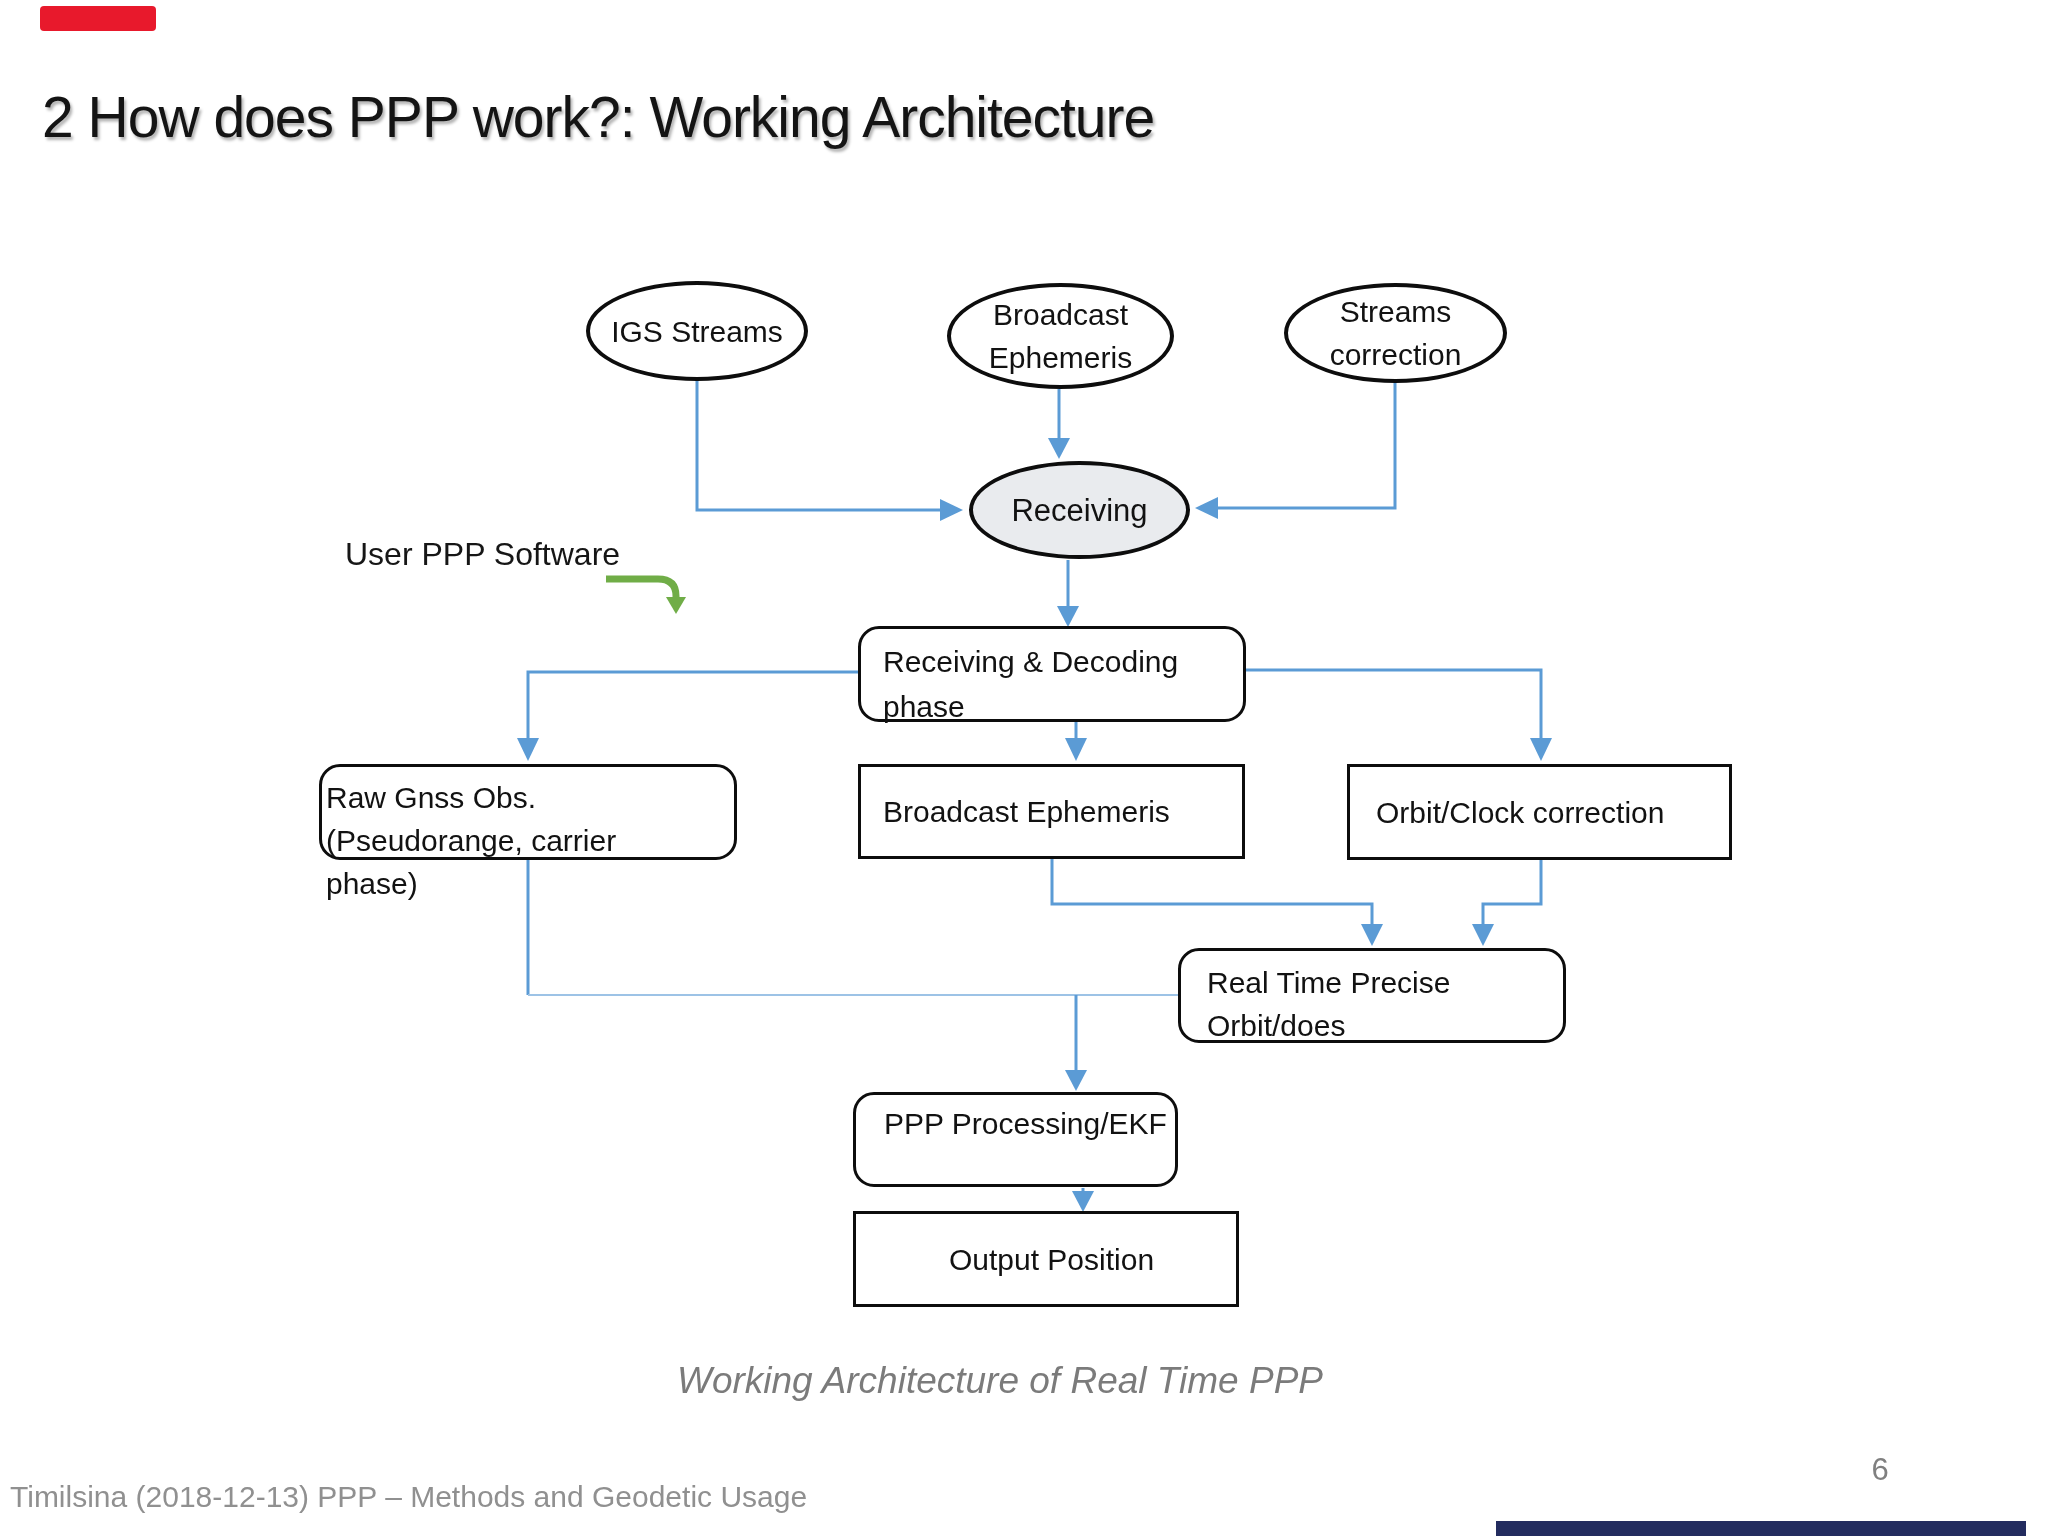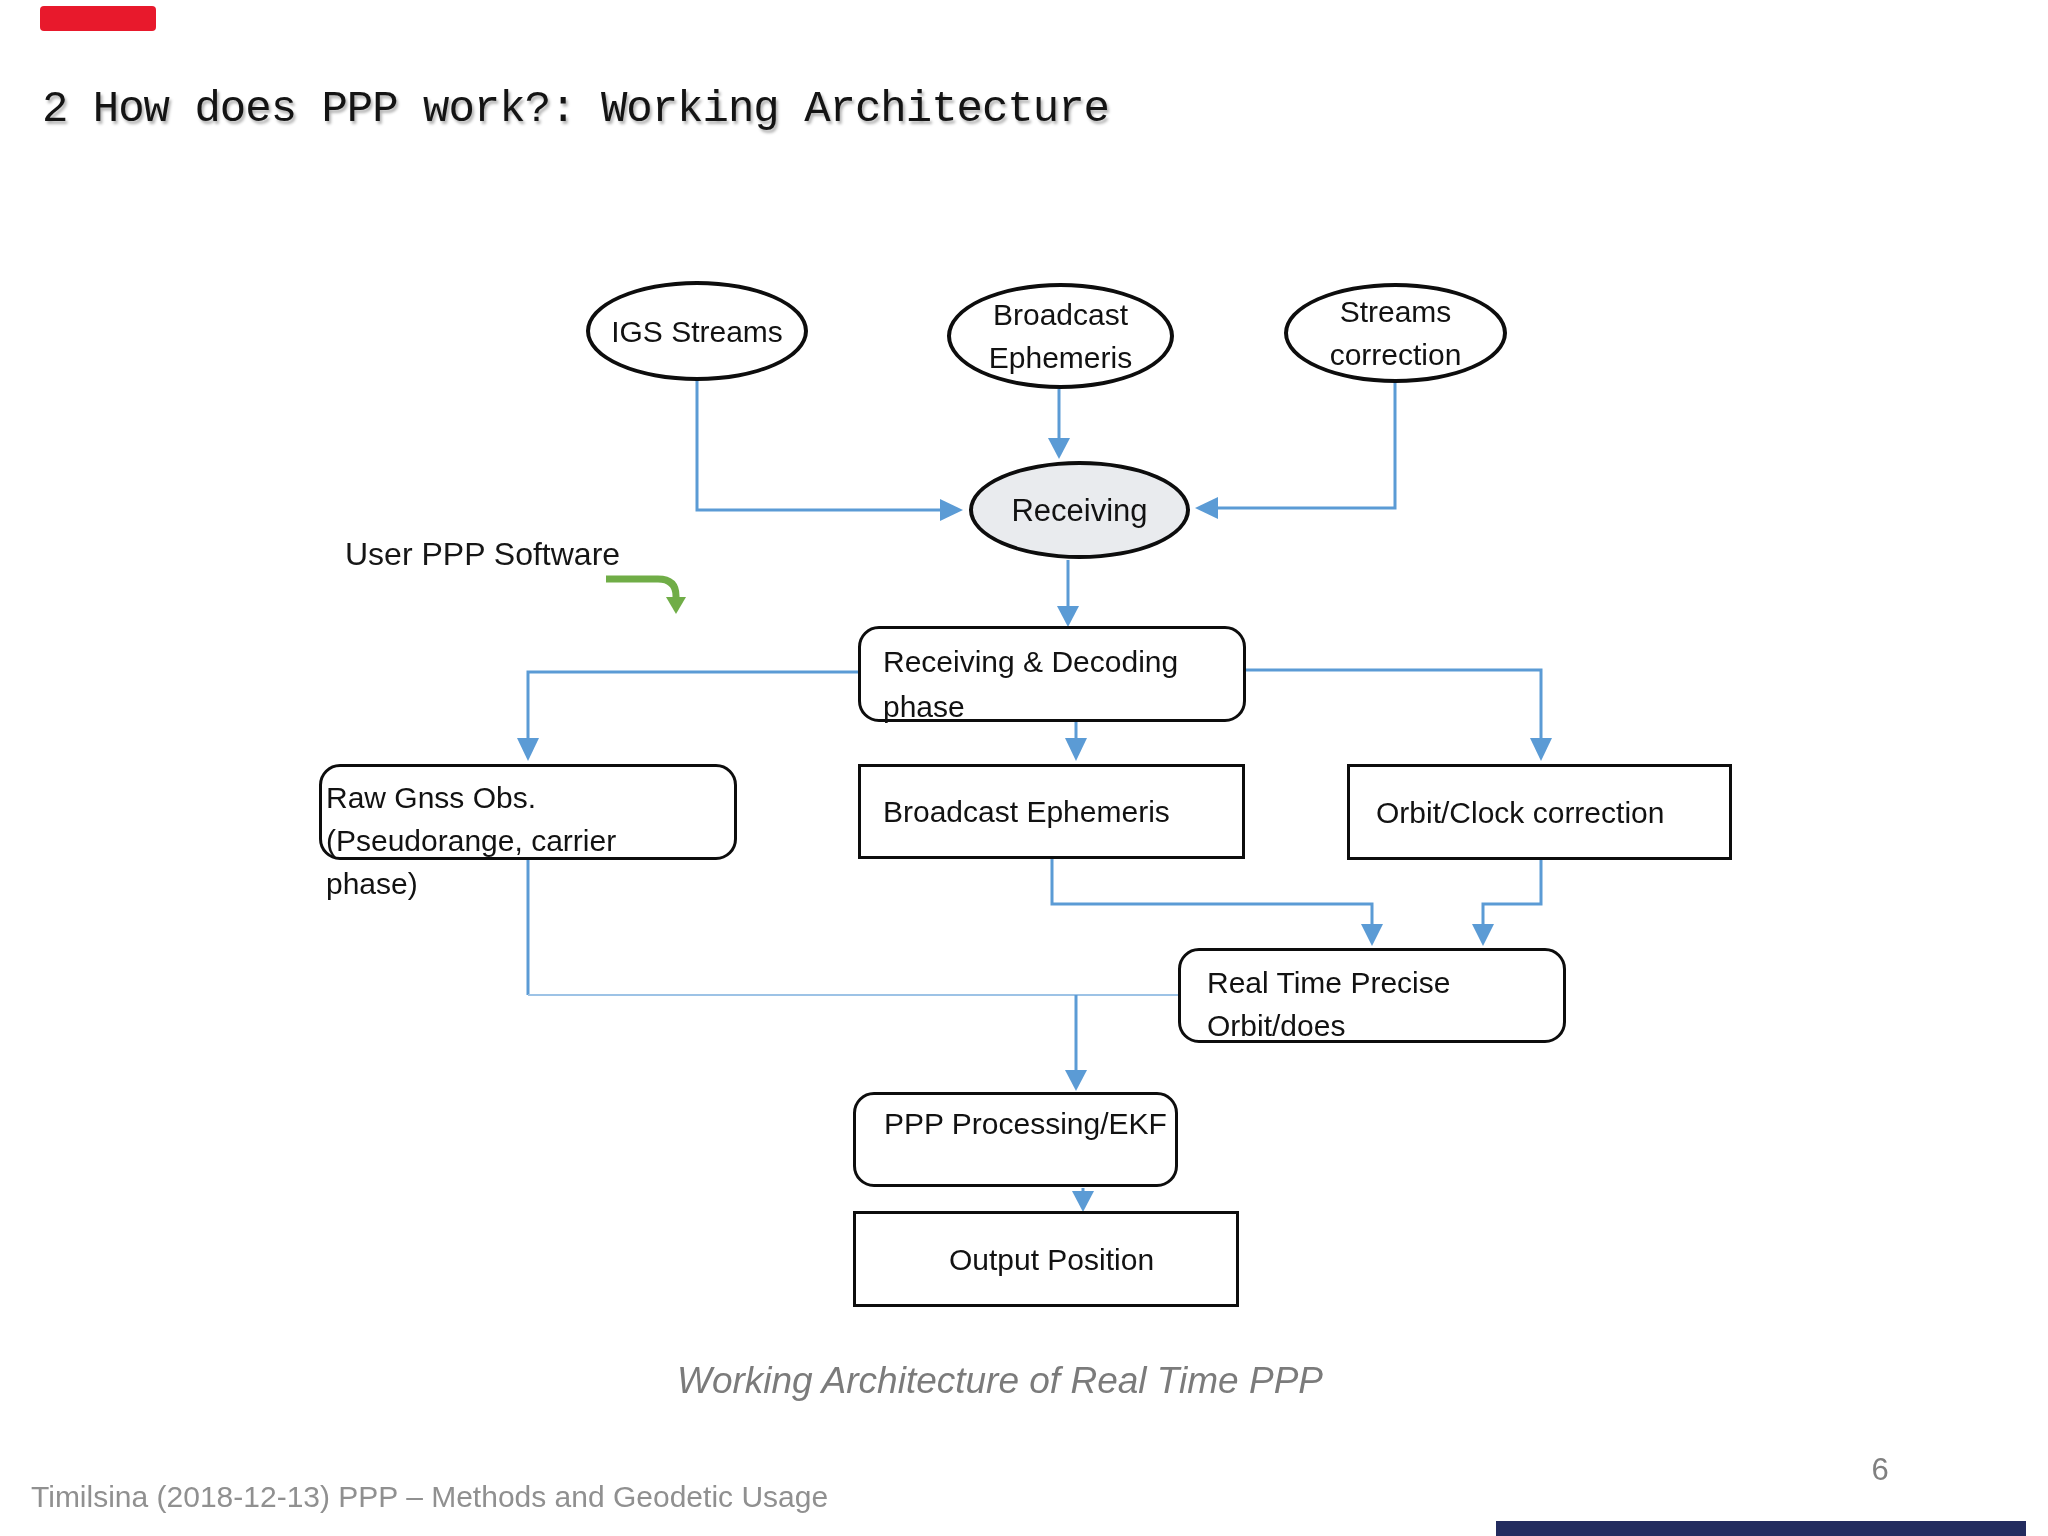--- a/index.html
+++ b/index.html
@@ -3,24 +3,23 @@
 <meta charset="utf-8">
 <style>
   html,body{margin:0;padding:0;}
   body{
     width:2048px;height:1536px;position:relative;background:#ffffff;
     font-family:"Liberation Sans","DejaVu Sans",sans-serif;overflow:hidden;
   }
   .abs{position:absolute;}
   .slide-title{
     left:42px;top:84px;width:1500px;
-    font-size:44px;color:#141414;letter-spacing:-1px;
+    font-size:57px;color:#141414;letter-spacing:-1px;
     text-shadow:2px 3px 3px rgba(0,0,0,0.30);
     white-space:nowrap;
-    font-family:Liberation Mono, monospace;
   }
   .redact-red{
     left:40px;top:6px;width:116px;height:25px;border-radius:4px;
     background:var(--redaction-red);
   }
   .redact-navy{
     left:1496px;top:1521px;width:530px;height:15px;
     background:var(--redaction-navy);
   }
   .node{
@@ -45,21 +44,21 @@
   .bx-broadcast2{left:858px;top:764px;width:387px;height:95px;padding-left:22px;}
   .bx-orbit{left:1347px;top:764px;width:385px;height:96px;padding-left:26px;}
   .bx-realtime{left:1178px;top:948px;width:388px;height:95px;padding:10px 0 0 26px;}
   .bx-ppp{left:853px;top:1092px;width:325px;height:95px;padding:7px 0 0 28px;}
   .bx-output{left:853px;top:1211px;width:386px;height:96px;align-items:center;}
   .user-ppp-label{left:345px;top:536px;font-size:32px;color:#161616;white-space:nowrap;}
   .caption{
     left:500px;top:1360px;width:1000px;text-align:center;
     font-size:37px;font-style:italic;color:#7b7b7b;white-space:nowrap;
   }
-  .footer-text{left:10px;top:1480px;font-size:30px;color:#909090;white-space:nowrap;margin-left:21px;}
+  .footer-text{left:10px;top:1480px;font-size:30px;color:#909090;white-space:nowrap;}
   .page-number{left:1858px;top:1452px;width:44px;text-align:center;font-size:31px;color:#808080;}
   svg.connectors{left:0;top:0;width:2048px;height:1536px;pointer-events:none;}
   .conn{stroke:var(--arrow-blue);stroke-width:3;fill:none;}
   .conn-thin{stroke:var(--arrow-blue-light);stroke-width:2;fill:none;}
   .head{fill:var(--arrow-blue);stroke:none;}
   .green-arrow-path{stroke:var(--green-arrow);stroke-width:7;fill:none;stroke-linejoin:round;stroke-linecap:butt;}
   .green-head{fill:var(--green-arrow);stroke:none;}
 </style>
 </head>
 <body>

